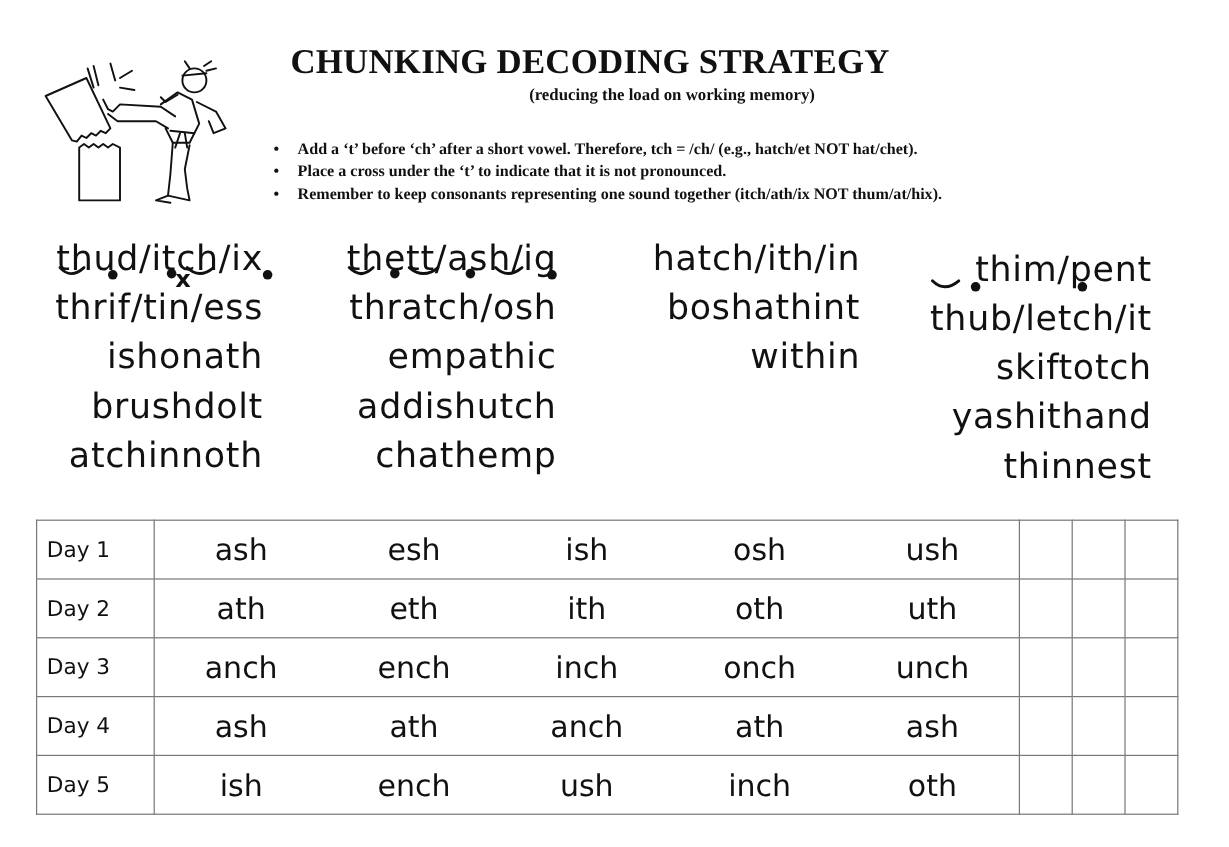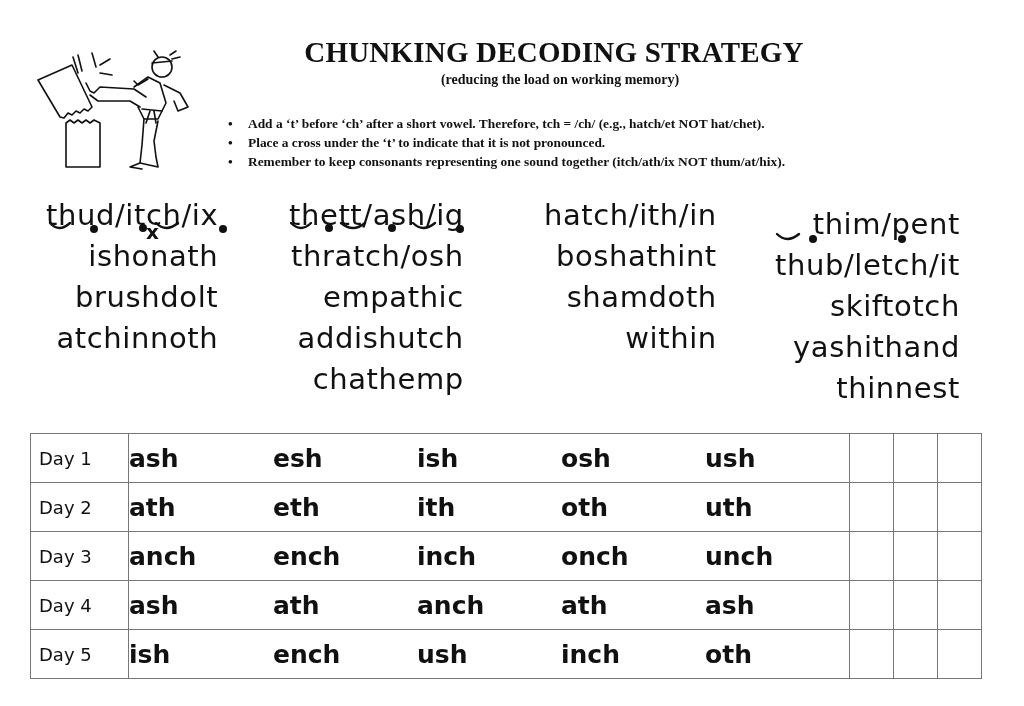--- a/index.html
+++ b/index.html
@@ -1,19 +1,19 @@
 <!DOCTYPE html>
 <html><head>
 <meta charset="utf-8">
 <style>
   html, body { margin:0; padding:0; background:#ffffff; }
   body { width:1024px; height:706px; position:relative; overflow:hidden; color:#111; }
   .serif { font-family:"Liberation Serif", "DejaVu Serif", serif; }
 
-  #title { position:absolute; left:224px; top:36px; width:660px; text-align:center;
+  #title { position:absolute; left:242px; top:36px; width:660px; 
            font-size:29px; font-weight:bold; letter-spacing:0.2px; }
   #subtitle { position:absolute; left:230px; top:72px; width:660px; text-align:center;
               font-size:14px; font-weight:bold; }
   #bullets { position:absolute; left:228px; top:114px; margin:0; padding:0; list-style:none;
              font-size:13.4px; font-weight:bold; line-height:19px; }
   #bullets li { position:relative; padding-left:20px; white-space:nowrap; }
   #bullets li .dot { position:absolute; left:0; top:0; }
 
   #illustration { position:absolute; left:30px; top:45px; width:175px; height:130px; }
 
@@ -23,22 +23,22 @@
   .marked { position:relative; }
   .marks { position:absolute; left:0; top:0; overflow:visible; pointer-events:none; }
 
   #table { position:absolute; left:30px; top:433px; border-collapse:collapse; }
   #table td { border:1.5px solid #777; height:48px; padding:0; vertical-align:middle; }
   #table td.day { width:98px; font-family:"DejaVu Sans", "Liberation Sans", sans-serif;
                   font-size:18px; padding-left:8px; box-sizing:border-box; }
   #table td.sounds { width:720px; }
   #table td.blank { width:43px; }
   .sound-row { display:flex; width:720px; }
-  .sound { width:144px; font-family:"DejaVu Sans", "Liberation Sans", sans-serif;
-           font-size:25px;font-weight:bold; }
+  .sound { width:144px; text-align:center; font-family:"DejaVu Sans", "Liberation Sans", sans-serif;
+           font-size:25px; }
 </style>
 </head>
 <body>
 
 <svg id="illustration" viewBox="0 0 175 130">
   <g fill="none" stroke="#111" stroke-width="1.6" stroke-linejoin="round" stroke-linecap="round">
 
     <path d="M8 35 L42 20 L62 62 L58 66 L54 64 L50 68 L46 66 L42 70 L38 68 L34 73 L30 72 Z"></path>
 
     <path d="M36 78 L40 75 L44 78 L48 75 L52 78 L56 75 L60 78 L64 75 L70 78 L70 122 L36 122 Z"></path>
@@ -90,20 +90,21 @@
         <path d="M110 28 Q120 38 132 28"></path>
       </g>
       <g fill="#111">
         <circle cx="48" cy="34" r="4"></circle>
         <circle cx="97" cy="33" r="4"></circle>
         <circle cx="177" cy="34" r="4"></circle>
       </g>
     </svg>
     <span style="position:absolute;left:100px;top:27px;font-size:20px;font-weight:bold;line-height:20px;">x</span>
   </div>
+  <div class="word">thrif/tin/ess</div>
   <div class="word">ishonath</div>
   <div class="word">brushdolt</div>
   <div class="word">atchinnoth</div>
 </div>
 
 <div class="col" style="left:289px;">
   <div class="word marked">
     <span>thett/ash/ig</span>
     <svg class="marks" width="200" height="50">
       <g fill="none" stroke="#111" stroke-width="2.4" stroke-linecap="round">
@@ -120,21 +121,20 @@
   </div>
   <div class="word">thratch/osh</div>
   <div class="word">empathic</div>
   <div class="word">addishutch</div>
   <div class="word">chathemp</div>
 </div>
 
 <div class="col" style="left:544px;">
   <div class="word">hatch/ith/in</div>
   <div class="word">boshathint</div>
-  <div class="word">shamdoth</div>
   <div class="word">within</div>
 </div>
 
 <div class="col" style="left:775px; top:204px;">
   <div class="word marked">
     <span>thim/pent</span>
     <svg class="marks" width="180" height="50">
       <g fill="none" stroke="#111" stroke-width="2.4" stroke-linecap="round">
         <path d="M2 30 Q12 40 24 30"></path>
       </g>

